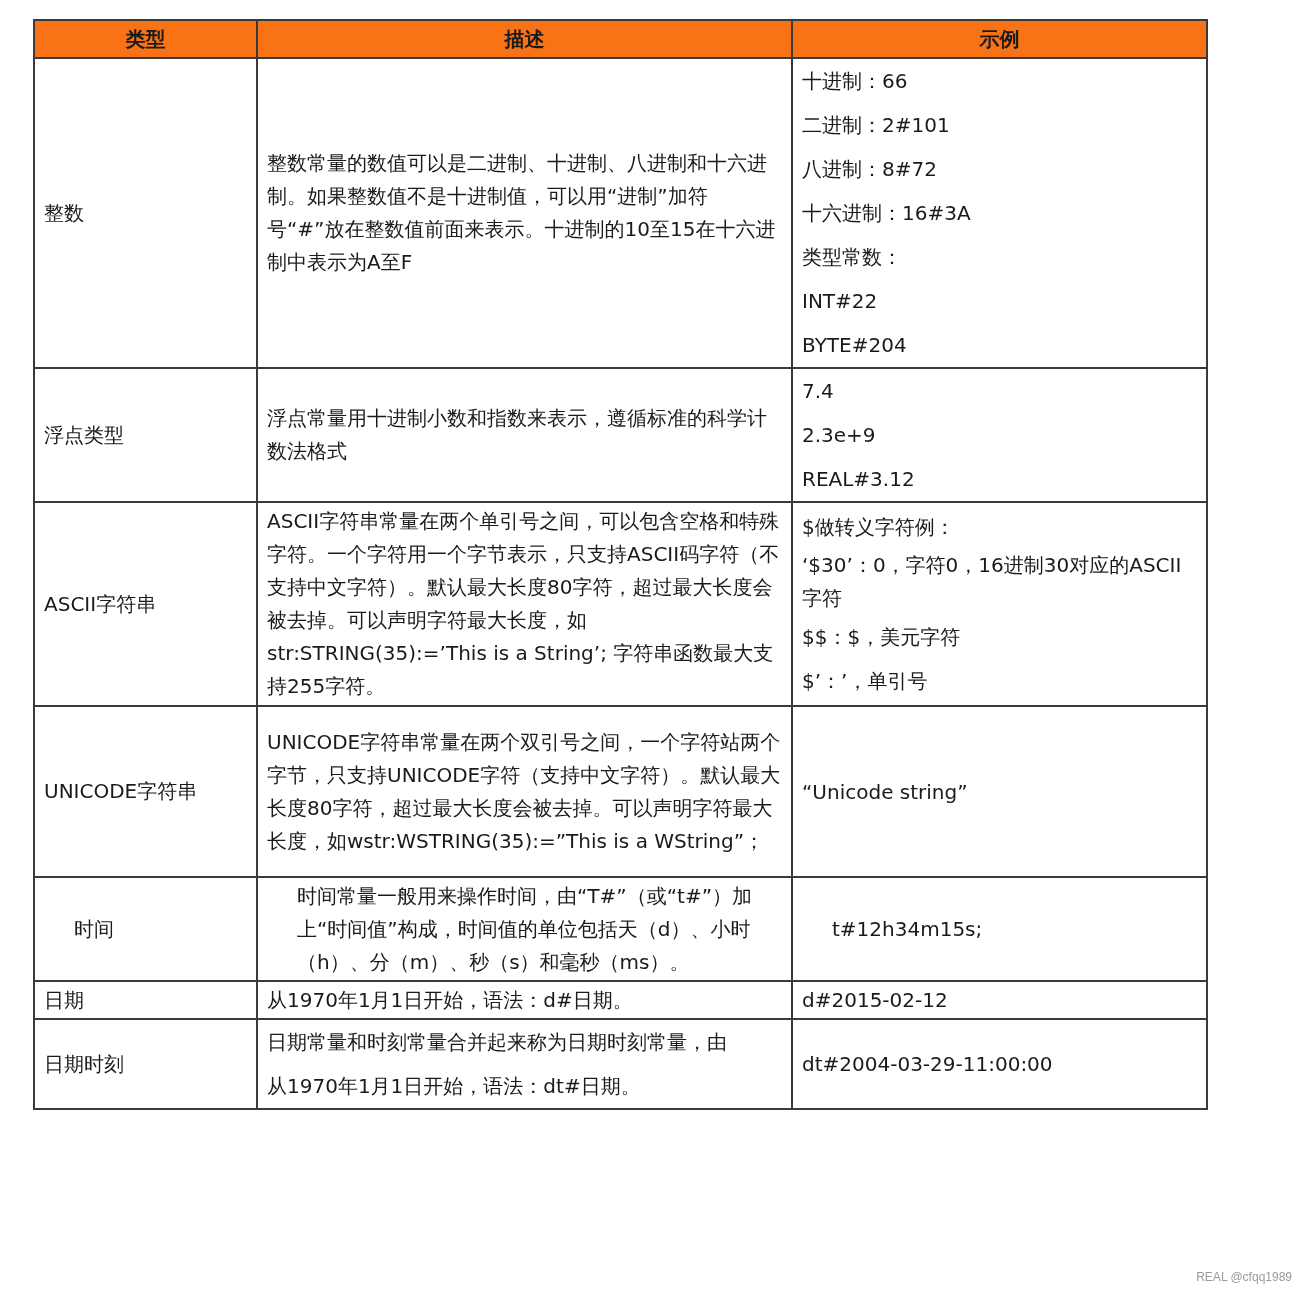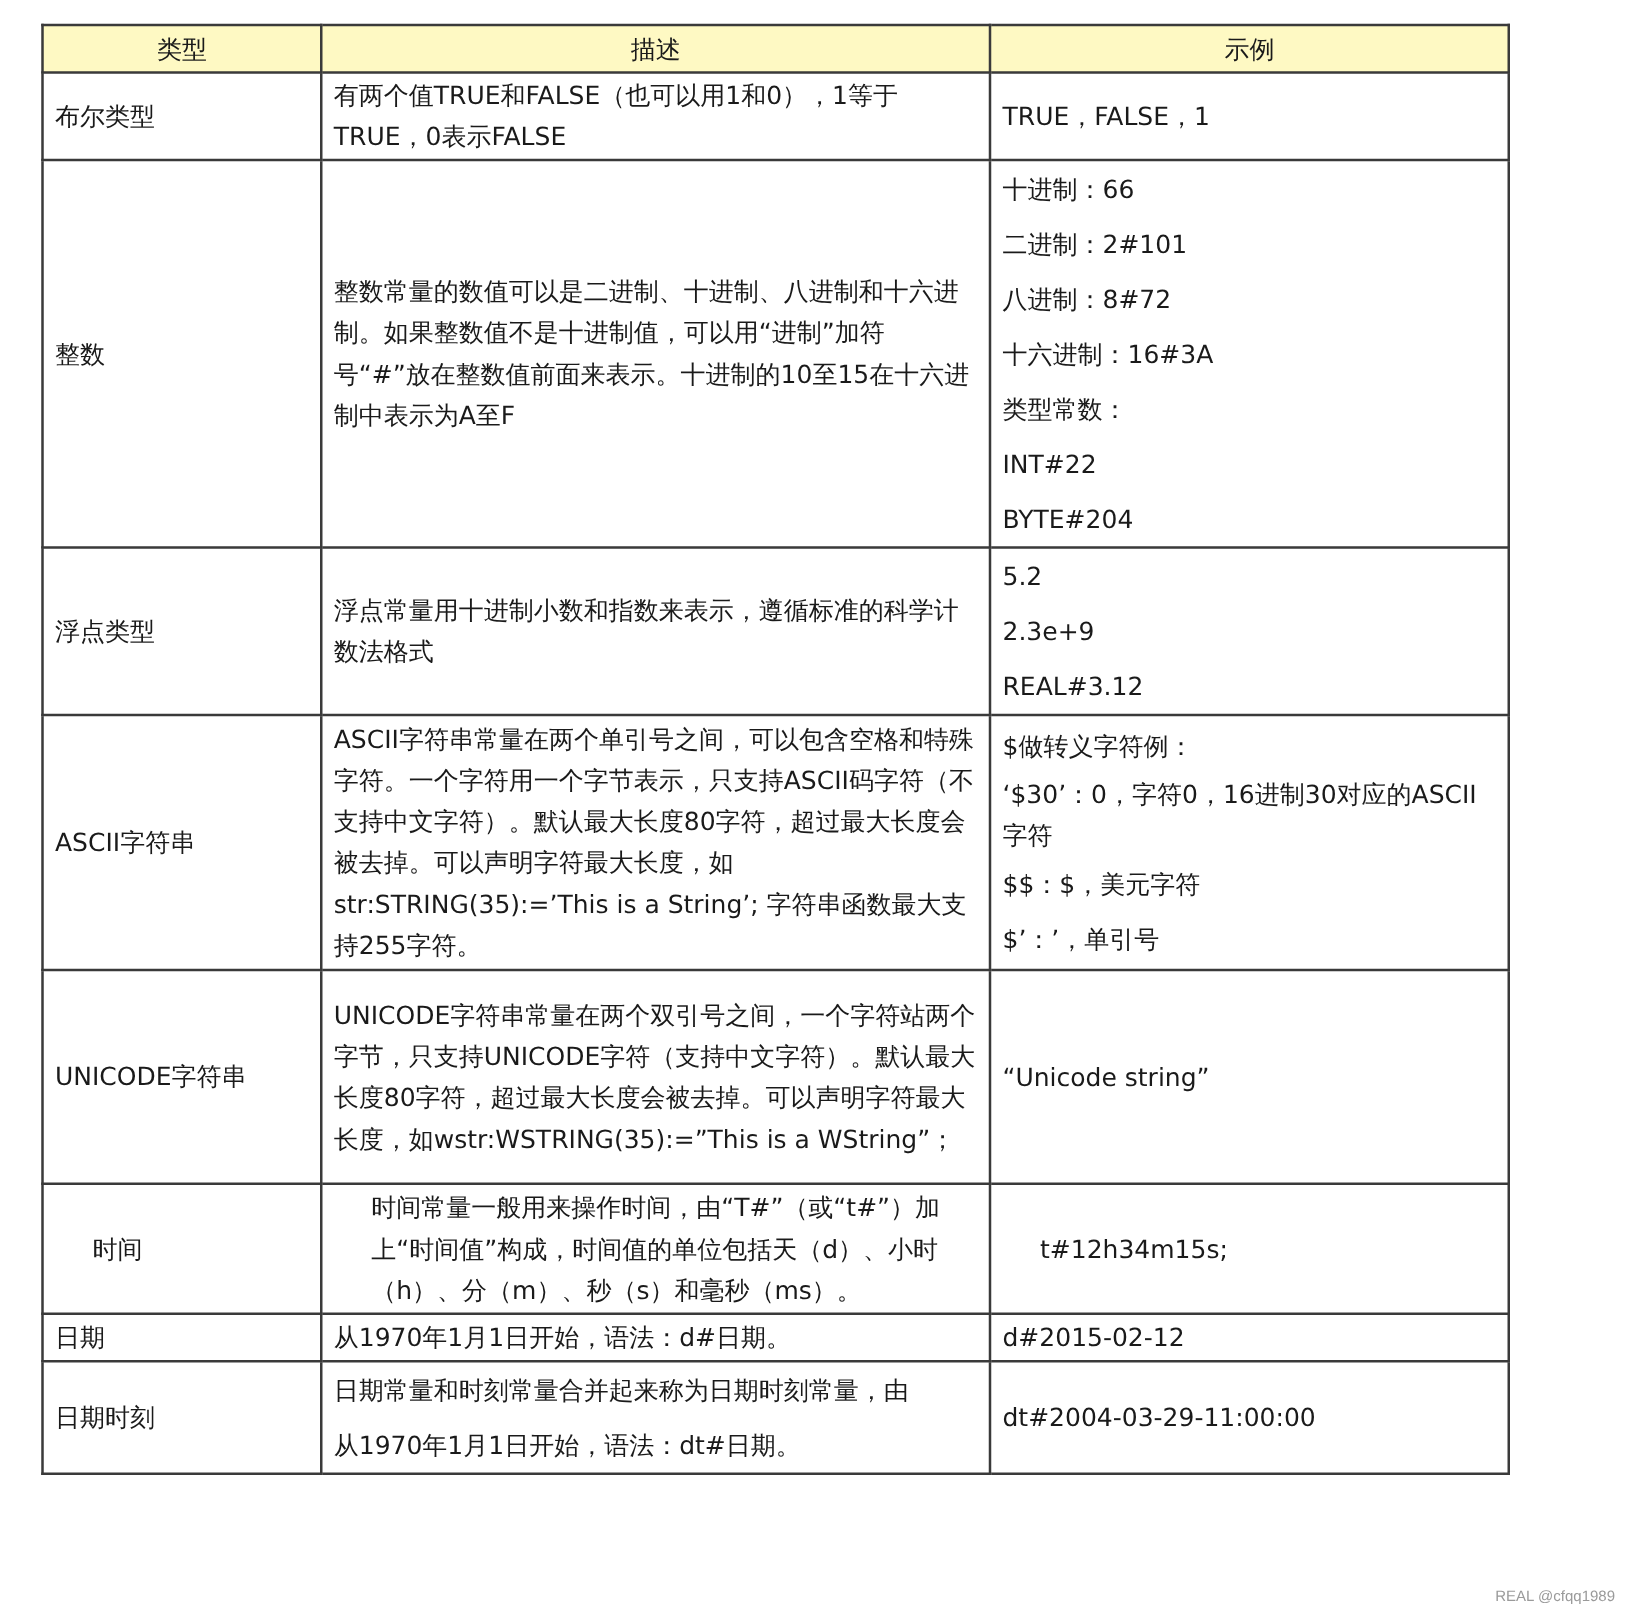--- a/index.html
+++ b/index.html
@@ -35,22 +35,22 @@
   table.data-types col.c3 { width: 415px; }
   table.data-types th,
   table.data-types td {
     border: 2px solid #3a3a3a;
     vertical-align: middle;
     text-align: left;
     padding: 0 9px;
     line-height: 33px;
   }
   table.data-types th {
-    background: #fef9c3;
-    font-weight: normal;
+    background: #f97316;
+    font-weight: bold;
     text-align: center;
     height: 36px;
     padding: 0;
     line-height: 36px;
   }
   td.type-cell { padding-left: 9px; }
   td.desc-cell { padding-top: 2px; padding-bottom: 2px; }
   td.ex-cell .ex-line {
     display: block;
     line-height: 44px;
@@ -88,45 +88,38 @@
       <col class="c3">
     </colgroup>
   <thead>
     <tr>
       <th>类型</th>
       <th>描述</th>
       <th>示例</th>
     </tr>
   </thead>
   <tbody>
-    <tr class="r-bool">
-      <td class="type-cell">布尔类型</td>
-      <td class="desc-cell">有两个值TRUE和FALSE（也可以用1和0），1等于TRUE，0表示FALSE</td>
-      <td class="ex-cell">
-        <span class="ex-line">TRUE，FALSE，1</span>
-      </td>
-    </tr>
     <tr class="r-int">
       <td class="type-cell">整数</td>
       <td class="desc-cell">整数常量的数值可以是二进制、十进制、八进制和十六进制。如果整数值不是十进制值，可以用“进制”加符号“#”放在整数值前面来表示。十进制的10至15在十六进制中表示为A至F</td>
       <td class="ex-cell">
         <span class="ex-line">十进制：66</span>
         <span class="ex-line">二进制：2#101</span>
         <span class="ex-line">八进制：8#72</span>
         <span class="ex-line">十六进制：16#3A</span>
         <span class="ex-line">类型常数：</span>
         <span class="ex-line">INT#22</span>
         <span class="ex-line">BYTE#204</span>
       </td>
     </tr>
     <tr class="r-float">
       <td class="type-cell">浮点类型</td>
       <td class="desc-cell">浮点常量用十进制小数和指数来表示，遵循标准的科学计数法格式</td>
       <td class="ex-cell">
-        <span class="ex-line">5.2</span>
+        <span class="ex-line">7.4</span>
         <span class="ex-line">2.3e+9</span>
         <span class="ex-line">REAL#3.12</span>
       </td>
     </tr>
     <tr class="r-ascii">
       <td class="type-cell">ASCII字符串</td>
       <td class="desc-cell">ASCII字符串常量在两个单引号之间，可以包含空格和特殊字符。一个字符用一个字节表示，只支持ASCII码字符（不支持中文字符）。默认最大长度80字符，超过最大长度会被去掉。可以声明字符最大长度，如str:STRING(35):=’This is a String’; 字符串函数最大支持255字符。</td>
       <td class="ex-cell">
         <span class="ex-line">$做转义字符例：</span>
         <span class="ex-line tight">‘$30’：0，字符0，16进制30对应的ASCII字符</span>

